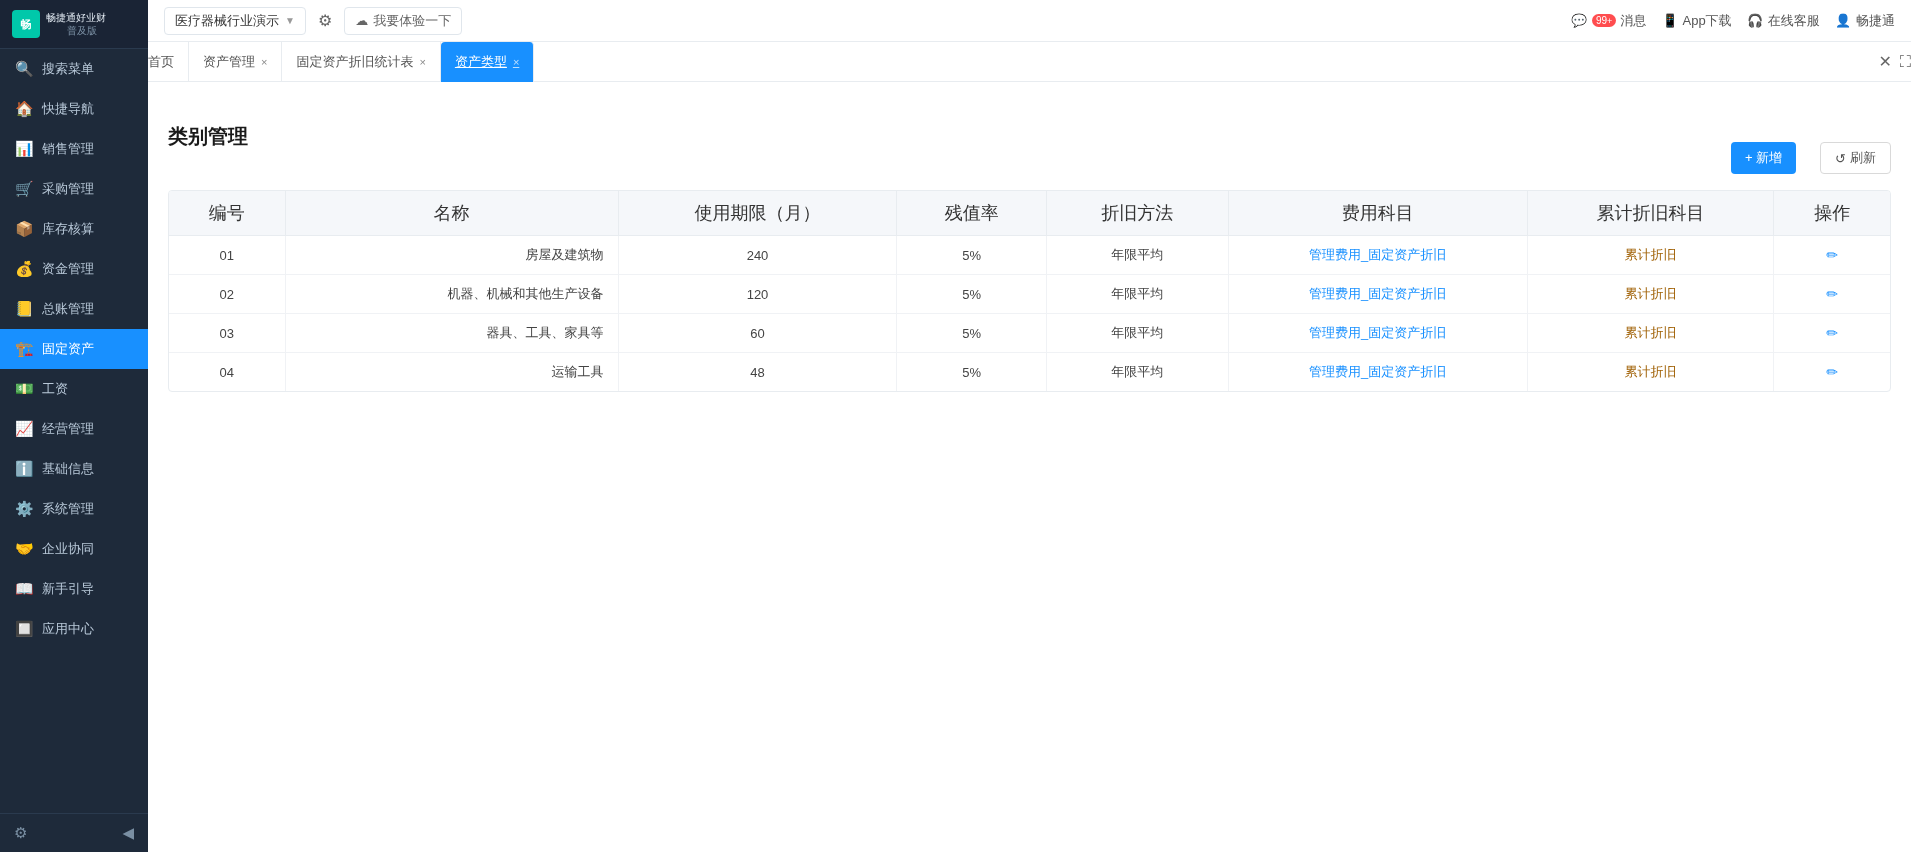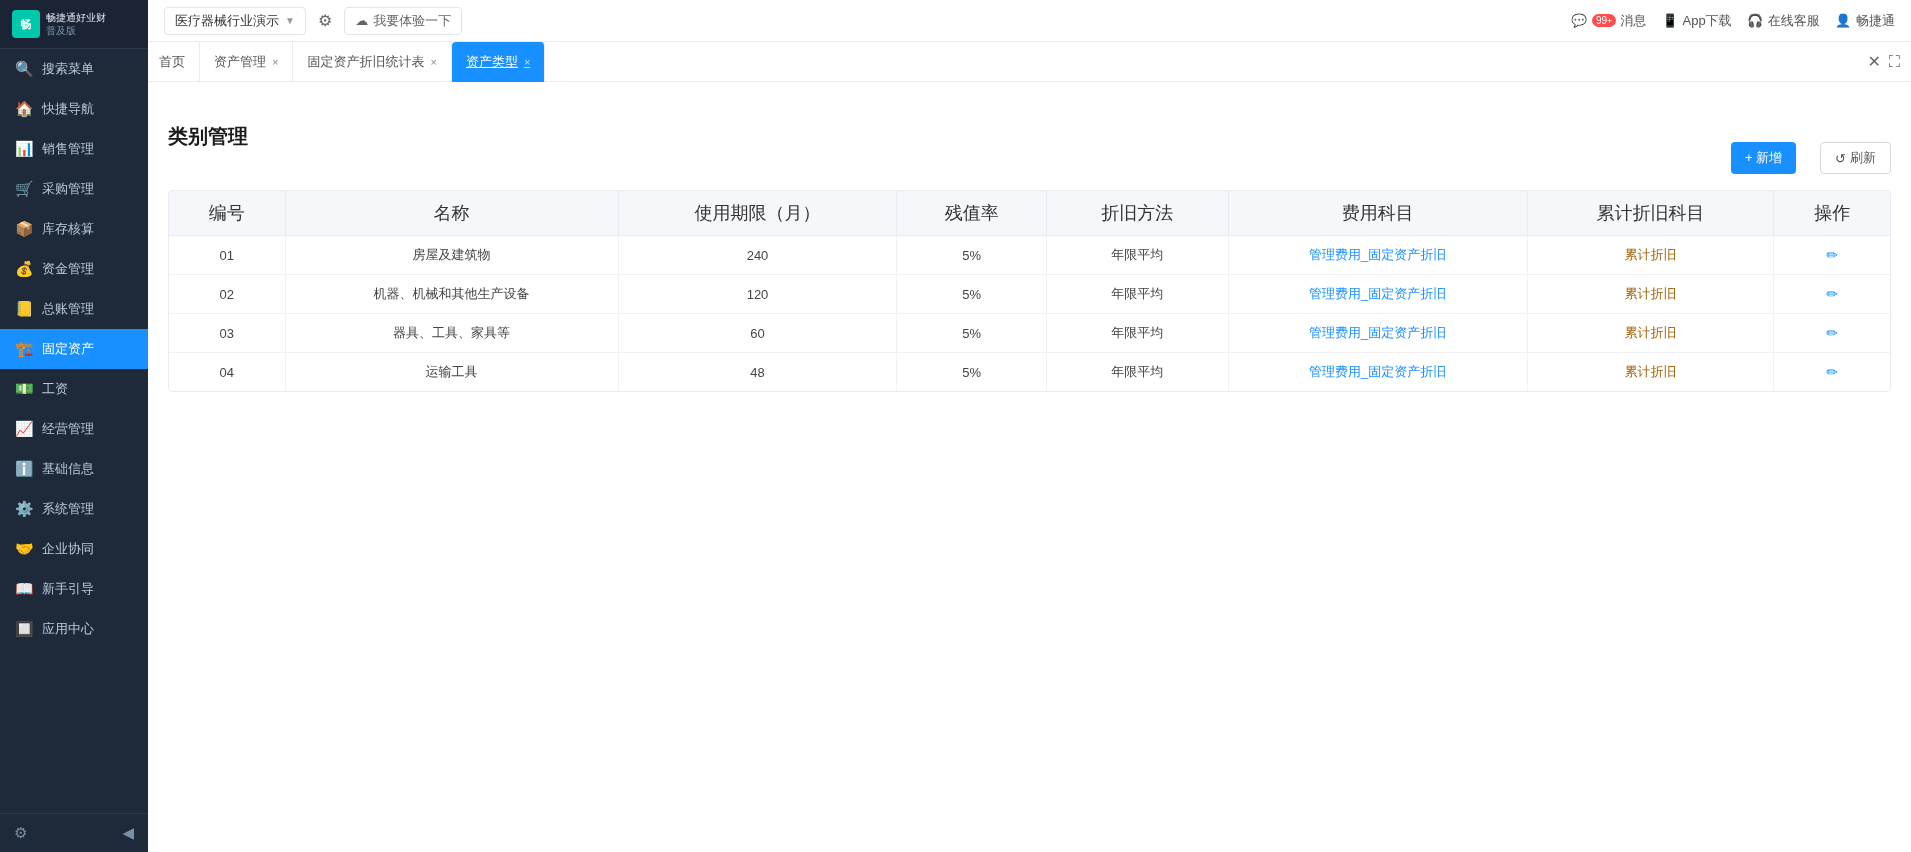--- a/index.html
+++ b/index.html
@@ -24,21 +24,21 @@
       gap: 6px;
     }
     .sidebar-logo-icon {
       width: 28px; height: 28px;
       background: #00c8aa;
       border-radius: 4px;
       display: flex; align-items: center; justify-content: center;
       color: white; font-size: 11px; font-weight: bold;
     }
     .sidebar-logo-text { font-size: 10px; color: #e0e8f0; line-height: 1.3; }
-    .sidebar-logo-sub { font-size: 10px; color: #7a8fa3; }
+    .sidebar-logo-sub { font-size: 10px; color: #7a8fa3; margin-left: 21px; }
     .sidebar-scroll { flex: 1; overflow-y: auto; }
     .sidebar-item {
       display: flex; align-items: center; gap: 8px;
       padding: 11px 16px;
       cursor: pointer;
       color: #b8c8d8;
       transition: background 0.2s;
       font-size: 13px;
     }
     .sidebar-item.active { background: #1890ff; color: white; }
@@ -107,21 +107,21 @@
       text-align: center;
     }
     .badge-plus { font-size: 9px; }
 
     
     .tabbar {
       background: white;
       border-bottom: 1px solid #e8ecf0;
       display: flex;
       align-items: center;
-      padding: 0 11px;
+      padding: 0 0;
       height: 40px;
       gap: 0;
     }
     .tab {
       display: flex; align-items: center; gap: 6px;
       padding: 0 14px;
       height: 40px;
       cursor: pointer;
       color: #555;
       font-size: 13px;
@@ -189,21 +189,21 @@
     tbody tr { border-bottom: 1px solid #f0f2f5; }
     tbody tr:last-child { border-bottom: none; }
     tbody td {
       padding: 10px 14px;
       text-align: center;
       color: #444;
       font-size: 13px;
       border-right: 1px solid #f0f2f5;
     }
     tbody td:last-child { border-right: none; }
-    tbody td.name-cell { text-align: center; }
+    tbody td.name-cell { text-align: right; }
     .edit-icon { color: #1890ff; cursor: pointer; font-size: 14px; }
     .expense-cell { color: #1890ff; }
     .accum-cell { color: #a16207; }
   </style>
 </head>
 <body>
 
 <div class="sidebar">
   <div class="sidebar-logo">
     <div class="sidebar-logo-icon">

